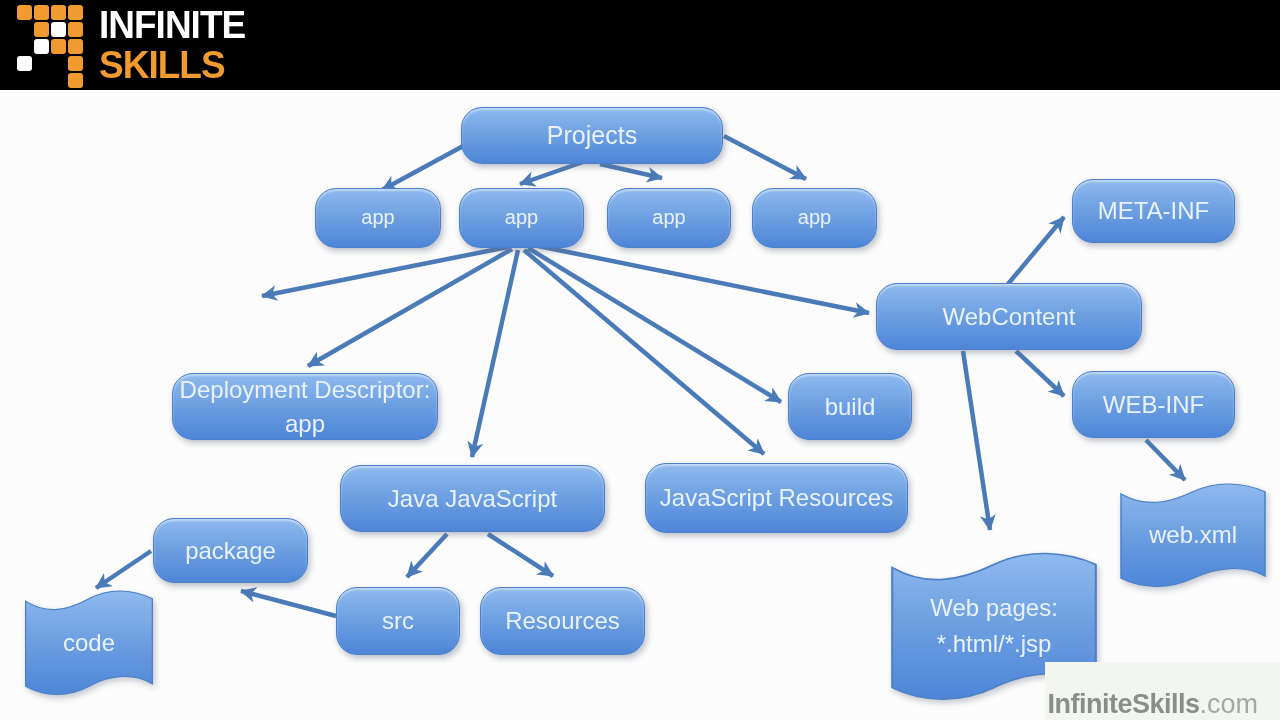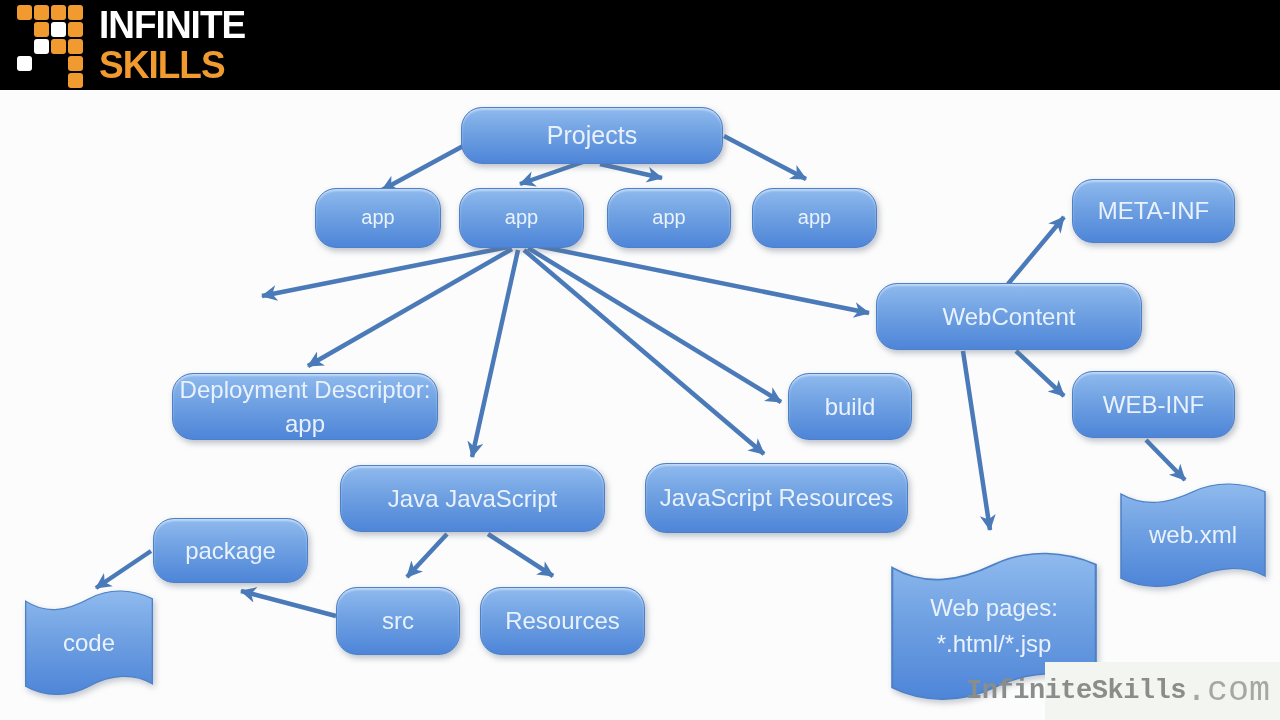--- a/index.html
+++ b/index.html
@@ -35,24 +35,24 @@
 
   .flag { position:absolute; z-index:2; }
   .flag svg { position:absolute; left:0; top:0; width:100%; height:100%;
               filter:drop-shadow(2px 3px 3px rgba(105,115,135,.4)); }
   .flag .lbl { position:absolute; left:0; right:0; top:0; bottom:0; display:flex;
                align-items:center; justify-content:center; text-align:center;
                color:#e9f2fc; font-size:24px; line-height:1.5; z-index:3; }
 
   
   .wm { position:absolute; right:0; bottom:0; width:235px; height:58px;
-        background:var(--wm-bg,#f3f5f0); z-index:4; display:flex; align-items:center;
-        justify-content:flex-end; padding-right:10px;font-family:Liberation Mono, monospace; }
+        background:var(--wm-bg,#f3f5f0); z-index:4; display:flex; align-items:flex-end;
+        justify-content:flex-end; padding-right:22px; }
   .wm .b { font-weight:bold; color:var(--wm-text,#8a8e8a); font-size:27px; letter-spacing:-0.5px; }
-  .wm .s { color:var(--wm-suffix,#a4a8a4); font-size:35px; }
+  .wm .s { color:var(--wm-suffix,#a4a8a4); font-size:27px; }
 </style>
 </head>
 <body>
 
 <div class="screen">
 
   <header class="topbar">
     <div class="logo-grid" id="logoGrid">
         <div class="cell o"></div>
         <div class="cell o"></div>

